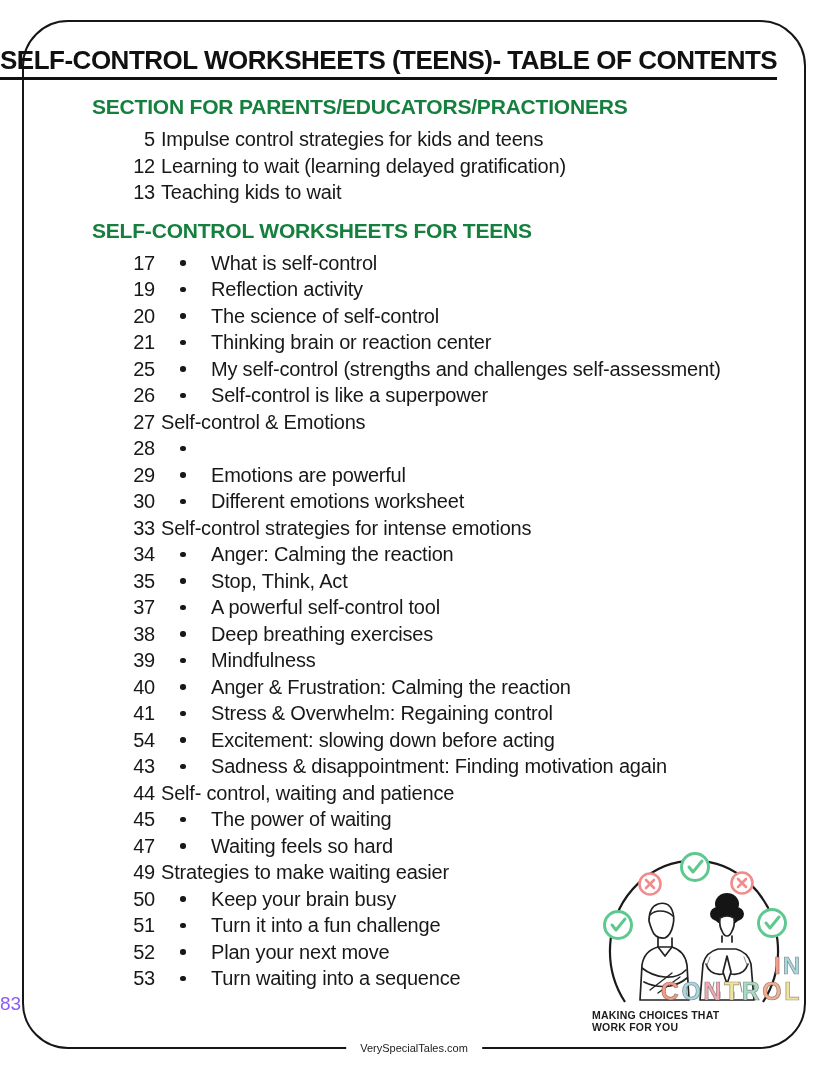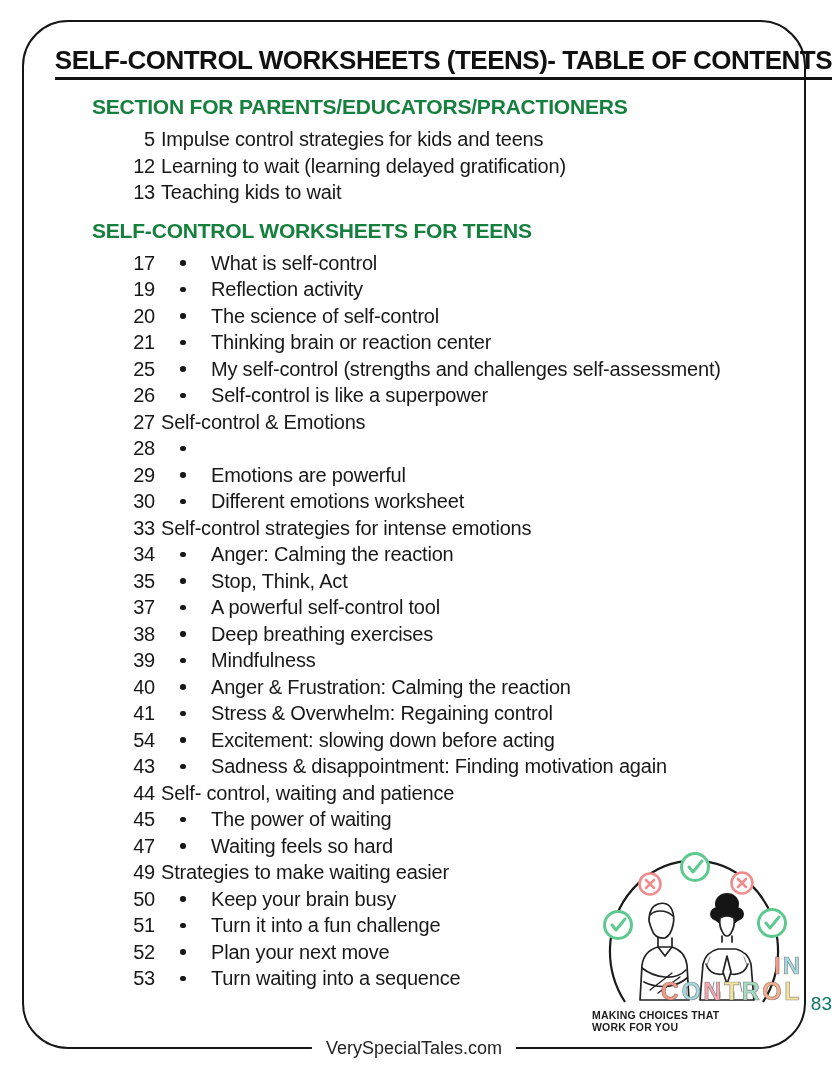--- a/index.html
+++ b/index.html
@@ -8,42 +8,42 @@
     font-family:"Liberation Sans","DejaVu Sans",sans-serif;
     color:#181818;
   }
   .frame{
     position:absolute;left:22px;top:20px;width:784px;height:1029px;
     border:2.5px solid #161616;border-radius:46px;background:transparent;
     box-sizing:border-box;
   }
   .site-footer{
     position:absolute;left:50%;bottom:-13px;transform:translateX(-50%);
-    background:#ffffff;padding:0 14px;font-size:18px;line-height:24px;color:#222;
+    background:#ffffff;padding:0 14px;font-size:11px;line-height:24px;color:#222;
     white-space:nowrap;
   }
   .content{position:absolute;left:0;top:0;width:832px;}
   h1.toc-title{
-    margin:45px 0 0 0;text-align:right;font-size:26px;font-weight:bold;
+    margin:45px 0 0 0;text-align:left;font-size:26px;font-weight:bold;
     letter-spacing:-0.5px;color:#111;white-space:nowrap;
   }
   h1.toc-title .underline{border-bottom:3px solid #111;padding-bottom:2px;}
   .sec-heading{
     font-size:21px;font-weight:bold;margin:13px 0 7px 92px;
     letter-spacing:-0.2px;color:#15803d;
   }
   .toc-section:first-child .sec-heading{margin-top:19px;}
   .sec-items{margin-left:100px;}
   .row{display:flex;align-items:baseline;line-height:26.5px;font-size:20px;letter-spacing:-0.2px;}
   .num{width:55px;text-align:right;flex:none;}
   .bul{width:56px;flex:none;display:inline-flex;justify-content:center;align-self:center;}
   .bul i{width:5.5px;height:5.5px;border-radius:50%;background:#181818;display:block;}
   .row.top .lbl{margin-left:6px;}
   .lbl{white-space:nowrap;}
-  .pageno{text-align:right;font-size:19px;line-height:24px;margin-top:0;color:#0f766e;}
+  .pageno{text-align:left;font-size:19px;line-height:24px;margin-top:0;color:#8b5cf6;}
   .logo{position:absolute;left:592px;top:852px;width:210px;height:180px;}
   .logo svg{position:absolute;left:0;top:0;}
   .logo-word{position:absolute;width:100%;text-align:right;font-weight:bold;
     -webkit-text-stroke:0.7px rgba(70,70,70,0.55);}
   .logo-in{top:100px;font-size:24px;letter-spacing:2px;}
   .logo-control{top:125px;font-size:25px;letter-spacing:2.5px;}
   .logo-tagline{
     position:absolute;top:158px;width:100%;text-align:left;
     font-size:10.5px;font-weight:bold;color:#1c1c1c;line-height:11.5px;letter-spacing:0.2px;
   }

